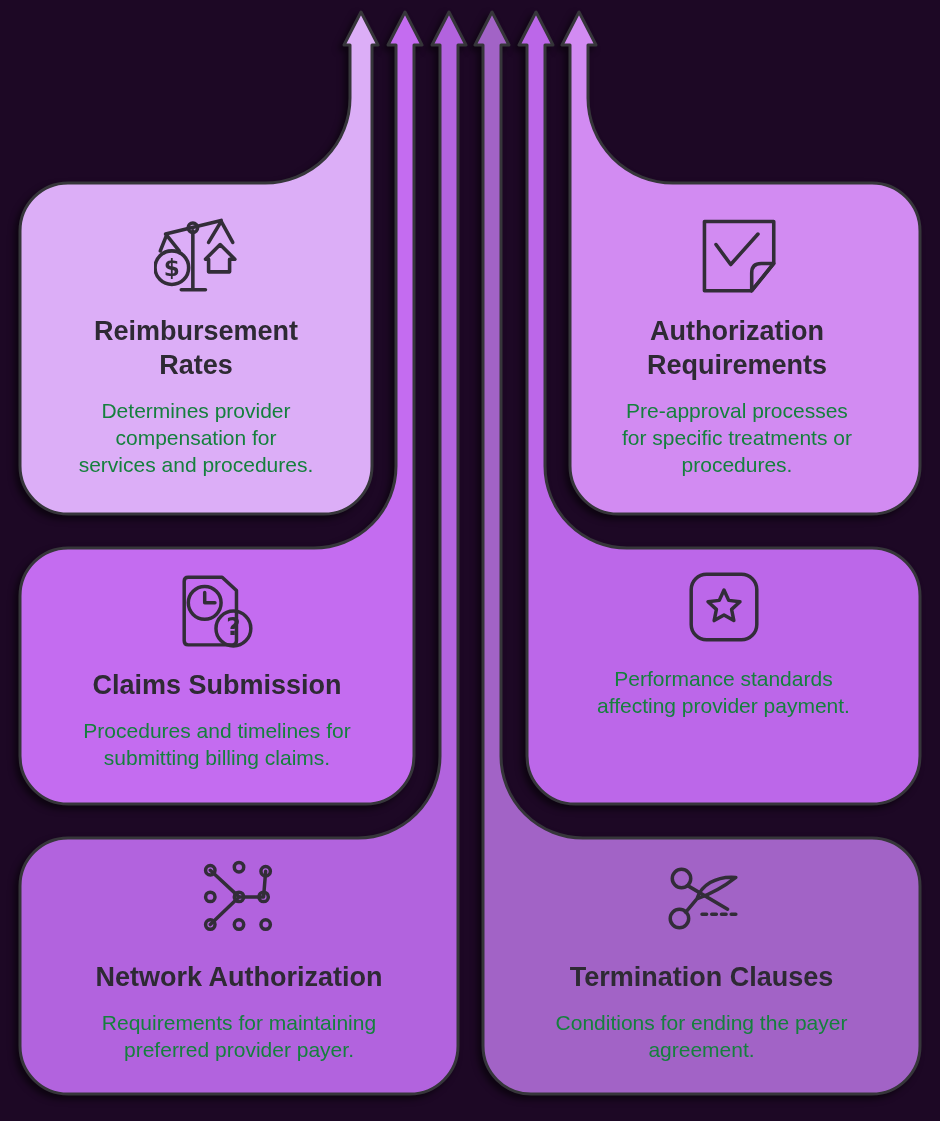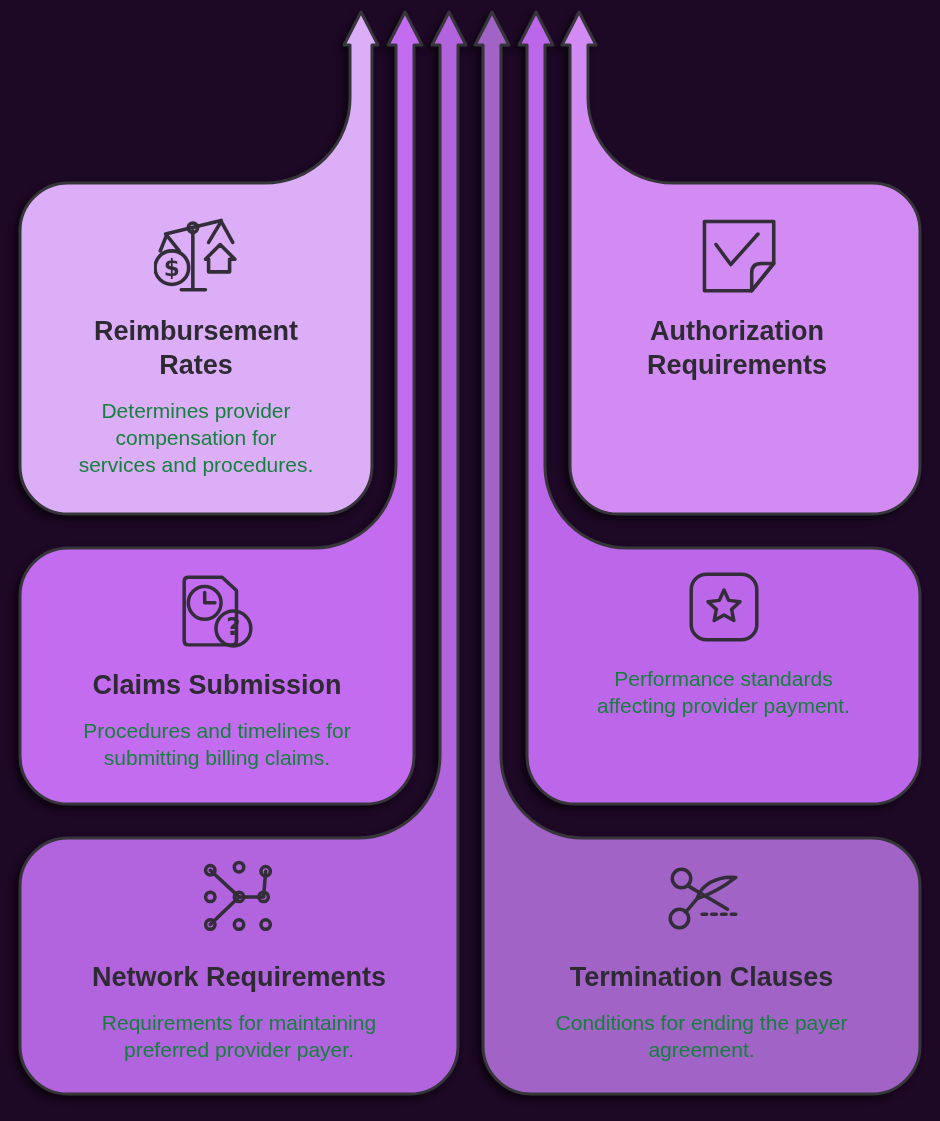--- a/index.html
+++ b/index.html
@@ -73,20 +73,23 @@
   <div class="content" style="left:570px; top:212px; width:334px;">
     <span class="card-icon">
       <svg width="84" height="84" viewBox="0 0 80 80">
         <path class="ln" d="M 9,9 H 75 V 49 L 54,75 H 9 Z"></path>
         <path class="ln" d="M 75,49 L 54,75 V 58 Q 54,49 63,49 Z"></path>
         <path class="ln" d="M 20,31 L 34,50 L 60,21"></path>
       </svg>
     </span>
     <h2 class="title">Authorization
 Requirements</h2>
+    <p class="desc">Pre-approval processes
+for specific treatments or
+procedures.</p>
   </div>
 
   <div class="content" style="left:20px; top:568px; width:394px;">
     <span class="card-icon">
       <svg width="82" height="82" viewBox="0 0 80 80">
         <path class="ln" d="M 8,13 Q 8,9 12,9 H 45 L 59,22 V 71 Q 59,75 55,75 H 12 Q 8,75 8,71 Z"></path>
         <circle class="ln" cx="28" cy="34" r="16" fill="#c46cf0"></circle>
         <path class="ln" d="M 28,34 V 24 M 28,34 H 38"></path>
         <circle class="ln" cx="56" cy="59" r="17" fill="#c46cf0"></circle>
         <text class="glyph" x="56" y="65" font-size="24" text-anchor="middle">?</text>
@@ -116,21 +119,21 @@
         <circle class="ln" cx="40" cy="7" r="4.6" fill="#b263de"></circle>
         <circle class="ln" cx="66" cy="11" r="4.6" fill="#b263de"></circle>
         <circle class="ln" cx="12" cy="36" r="4.6" fill="#b263de"></circle>
         <circle class="ln" cx="40" cy="36" r="4.6" fill="#b263de"></circle>
         <circle class="ln" cx="64" cy="36" r="4.6" fill="#b263de"></circle>
         <circle class="ln" cx="12" cy="63" r="4.6" fill="#b263de"></circle>
         <circle class="ln" cx="40" cy="63" r="4.6" fill="#b263de"></circle>
         <circle class="ln" cx="66" cy="63" r="4.6" fill="#b263de"></circle>
       </svg>
     </span>
-    <h2 class="title">Network Requirements</h2>
+    <h2 class="title">Network Authorization</h2>
     <p class="desc">Requirements for maintaining
 preferred provider payer.</p>
   </div>
 
   <div class="content" style="left:483px; top:860px; width:437px;align-items:center;">
     <span class="card-icon">
       <svg width="82" height="82" viewBox="0 0 80 80">
         <circle class="ln" cx="20" cy="18" r="9"></circle>
         <circle class="ln" cx="18" cy="57" r="9"></circle>
         <path class="ln" d="M 26,25 L 65,48"></path>

